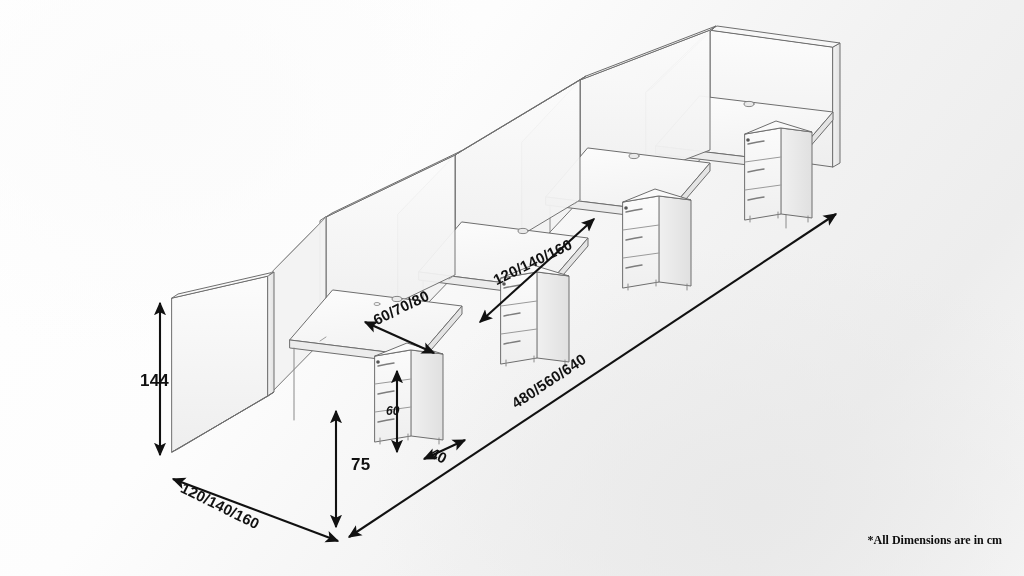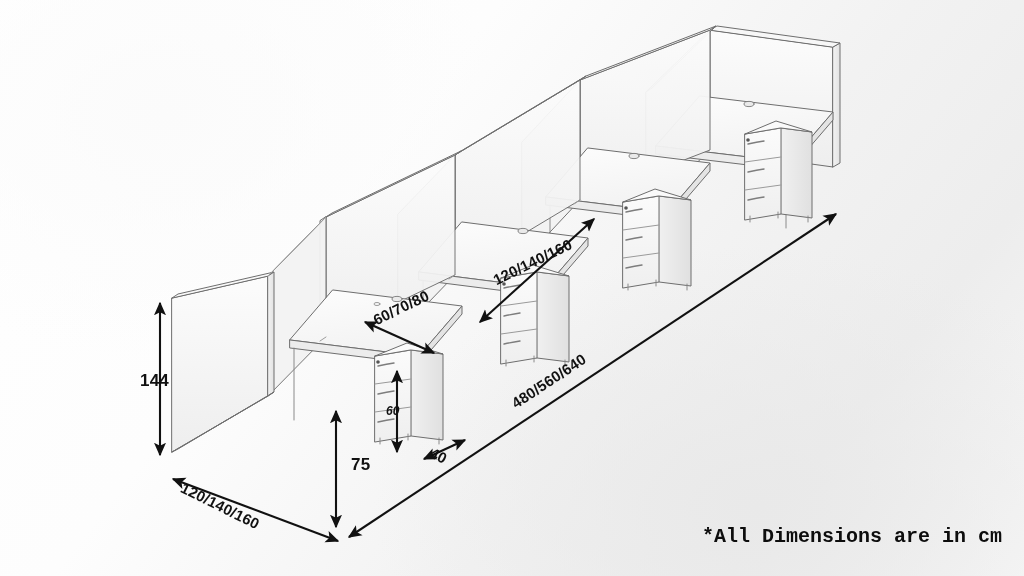--- a/index.html
+++ b/index.html
@@ -19,22 +19,22 @@
   #art{position:absolute;left:0;top:0;width:1024px;height:576px;}
   .dimlabel{
     position:absolute;
     font-family:"Liberation Sans","DejaVu Sans",sans-serif;
     font-weight:bold;color:#111111;
     white-space:nowrap;letter-spacing:.2px;
     -webkit-font-smoothing:antialiased;
   }
   .note{
     position:absolute;right:22px;bottom:28px;
-    font-family:Liberation Mono, monospace;
-    font-weight:bold;font-size:20px;color:#0d0d0d;white-space:nowrap;
+    font-family:Liberation Serif, serif;
+    font-weight:bold;font-size:12px;color:#0d0d0d;white-space:nowrap;
   }
   .l-115{left:140px;top:371px;font-size:17px;}
   .l-75 {left:323px;top:455px;font-size:17px;margin-left:28px;}
   .l-120a{left:182px;top:478px;font-size:15px;transform:rotate(26.5deg);transform-origin:0 50%;}
   .l-60  {left:386px;top:404px;font-size:12px;font-style:italic;}
   .l-40  {left:431px;top:443px;font-size:15px;transform:rotate(27deg);transform-origin:0 50%;}
   .l-607080{left:374px;top:312px;font-size:15px;transform:rotate(-26deg);transform-origin:0 50%;}
   .l-120b {left:494px;top:272px;font-size:15px;transform:rotate(-26deg);transform-origin:0 50%;}
   .l-480  {left:513px;top:396px;font-size:15px;transform:rotate(-33.5deg);transform-origin:0 50%;}
 </style>

